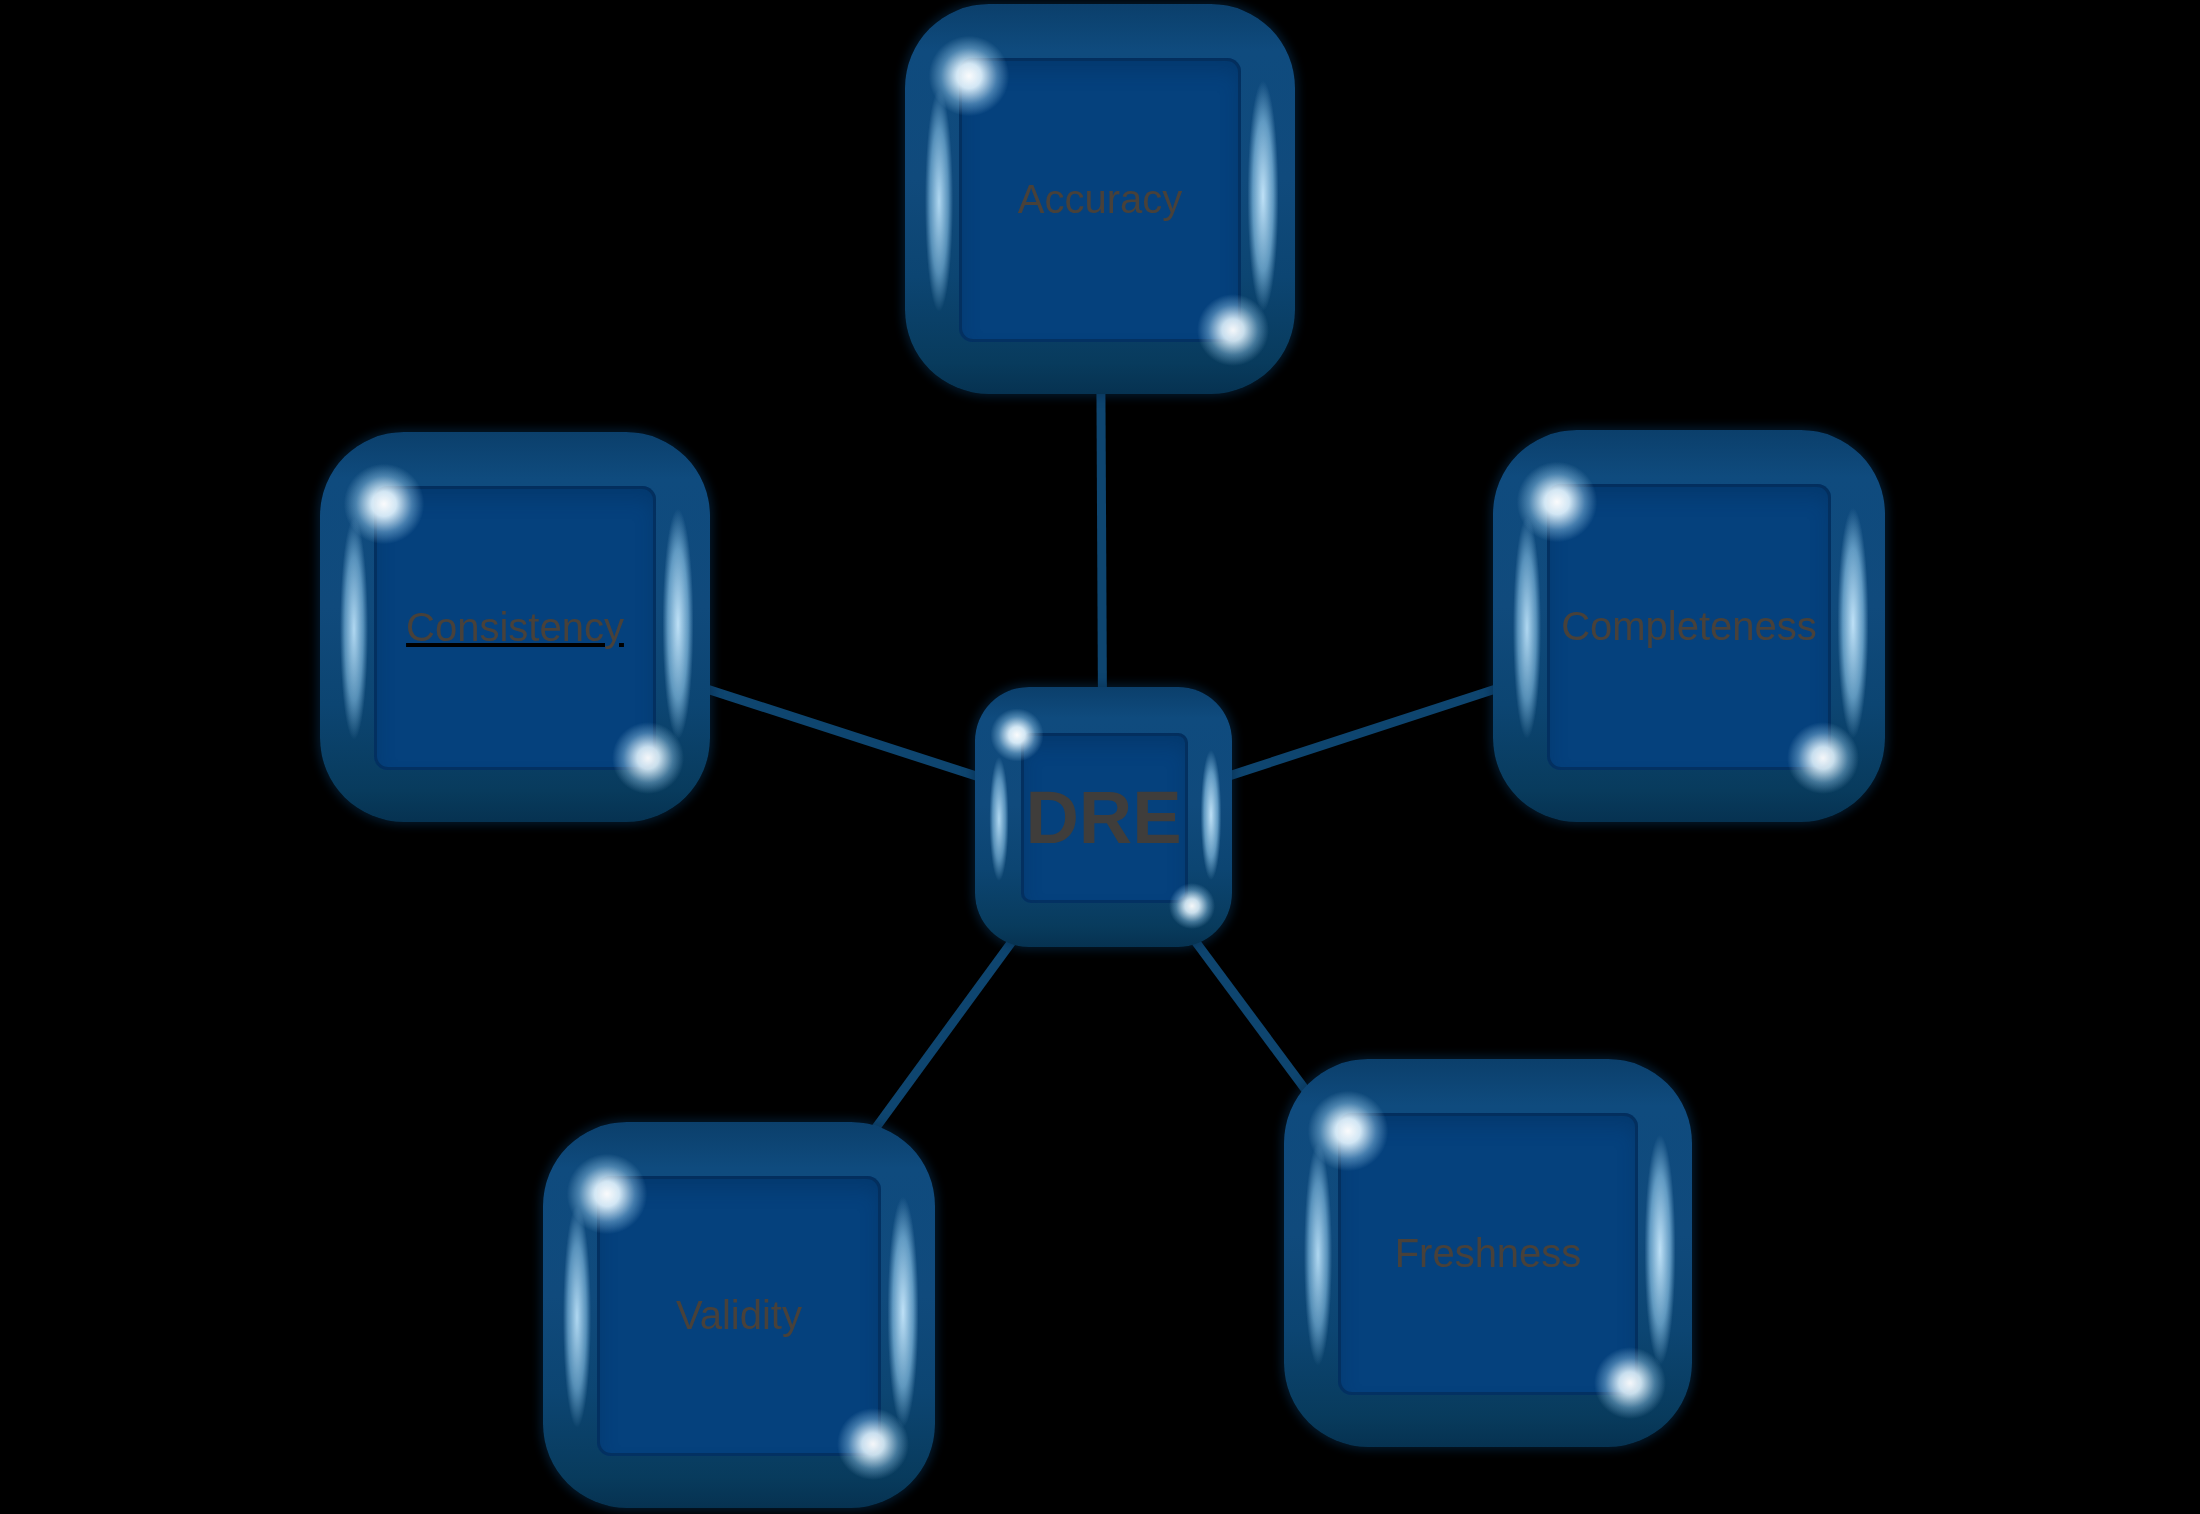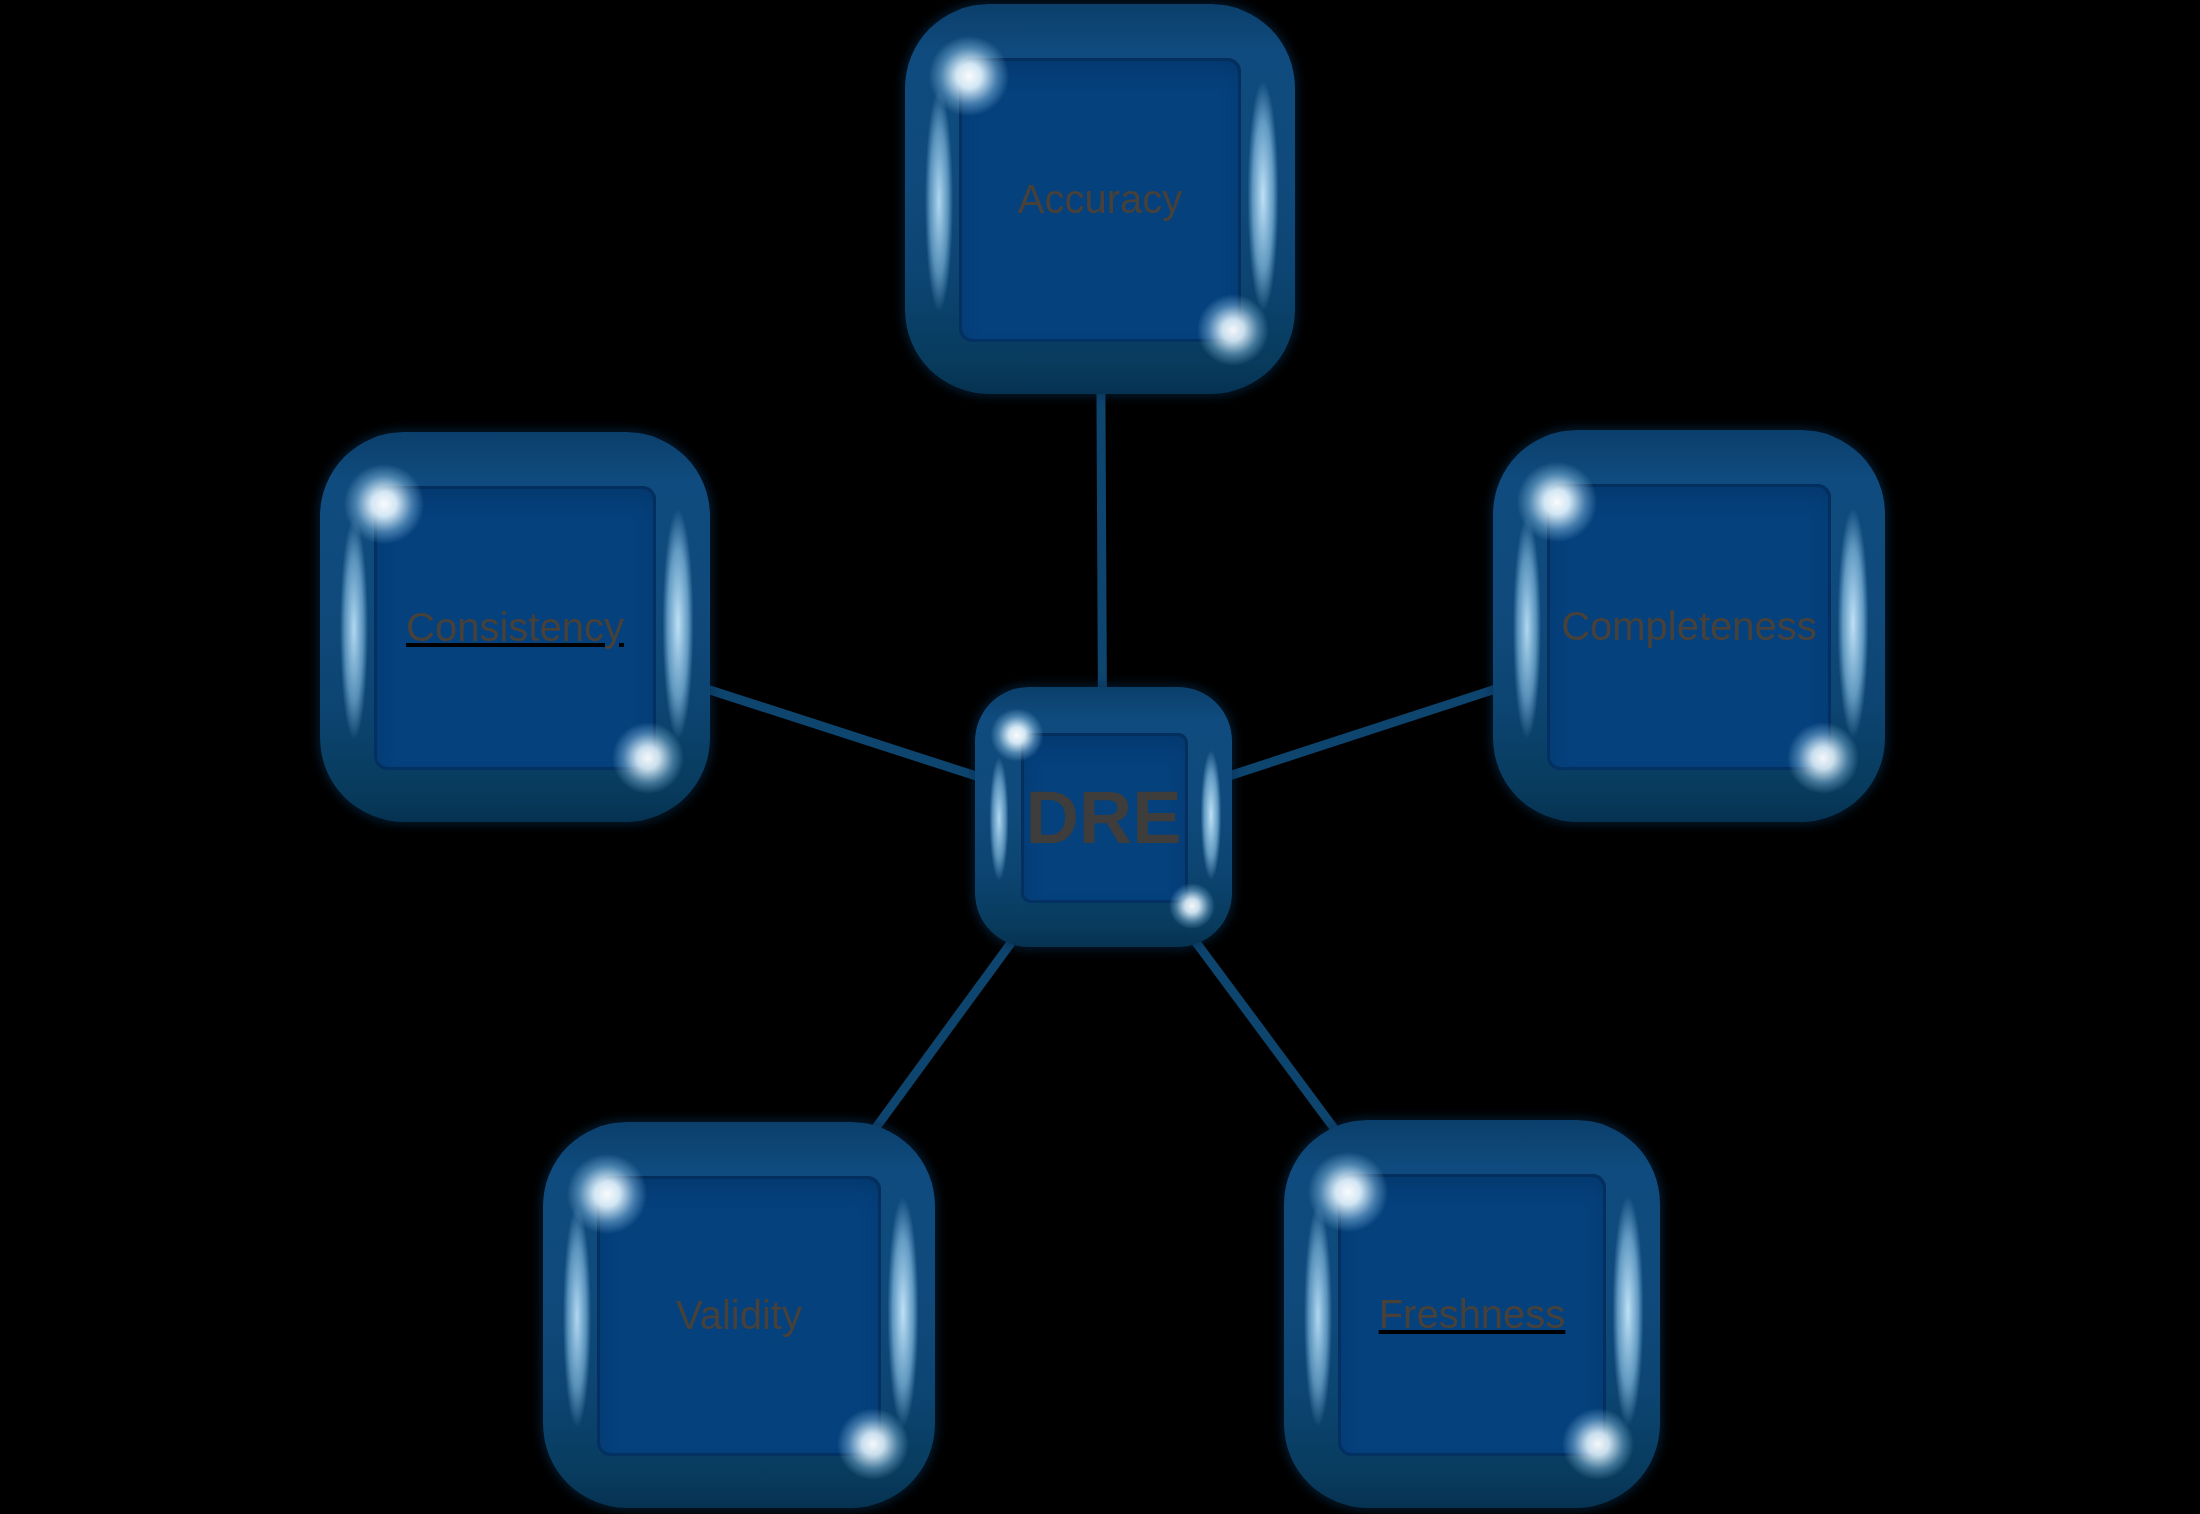--- a/index.html
+++ b/index.html
@@ -130,19 +130,19 @@
     <div class="gloss"></div>
     <span class="label">DRE</span>
   </div>
 
   <div class="node" style="left:543px; top:1122px; width:392px; height:386px;">
     <div class="panel"></div>
     <div class="gloss"></div>
     <span class="label">Validity</span>
   </div>
 
-  <div class="node" style="left:1284px; top:1120px; width:376px; height:388px;text-decoration:underline;">
+  <div class="node" style="left:1284px; top:1059px; width:408px; height:388px;">
     <div class="panel"></div>
     <div class="gloss"></div>
     <span class="label">Freshness</span>
   </div>
 
 </div>
 
 </body></html>

